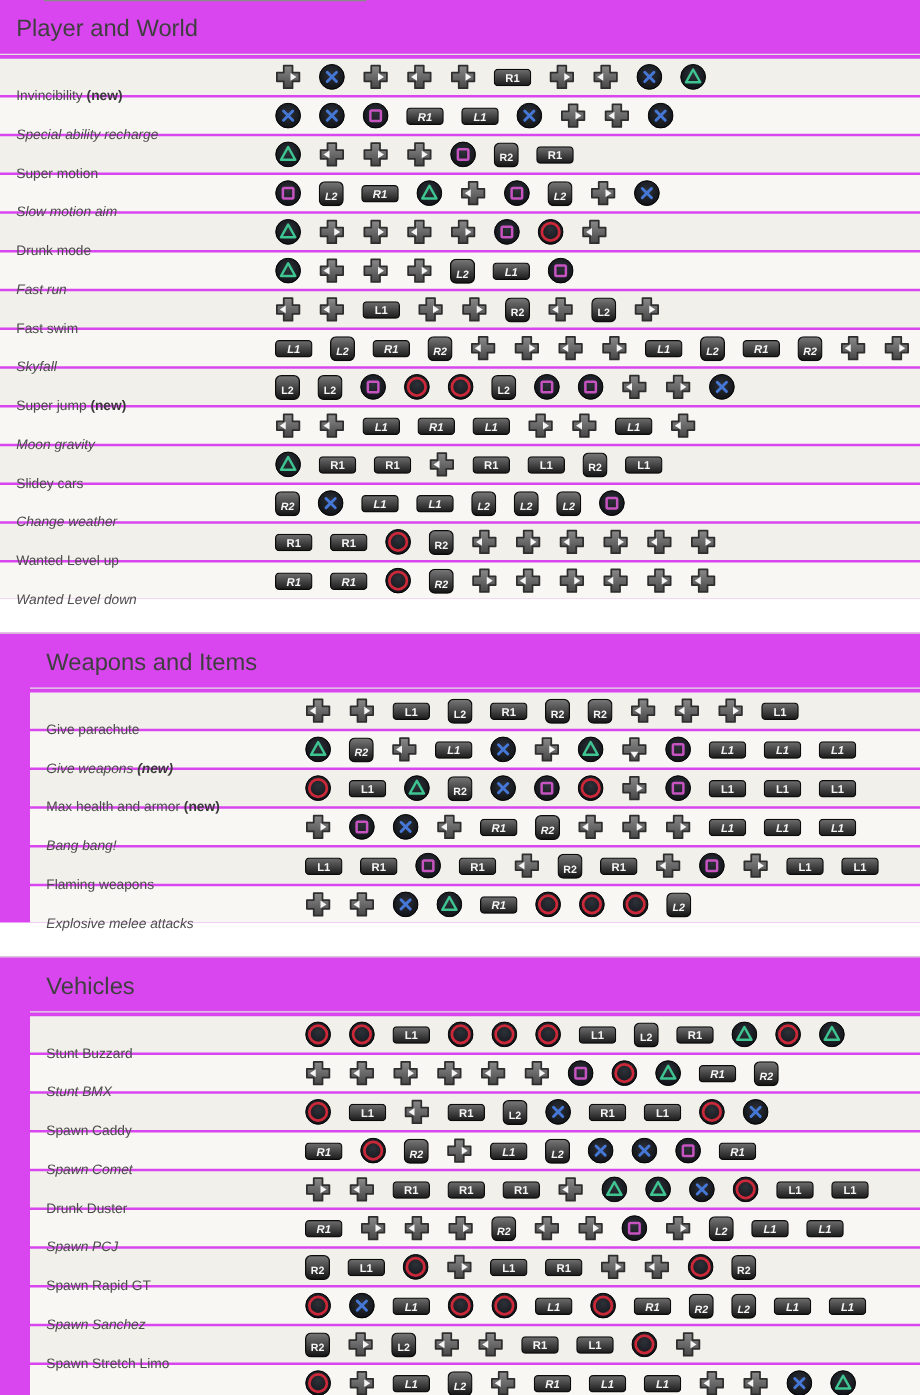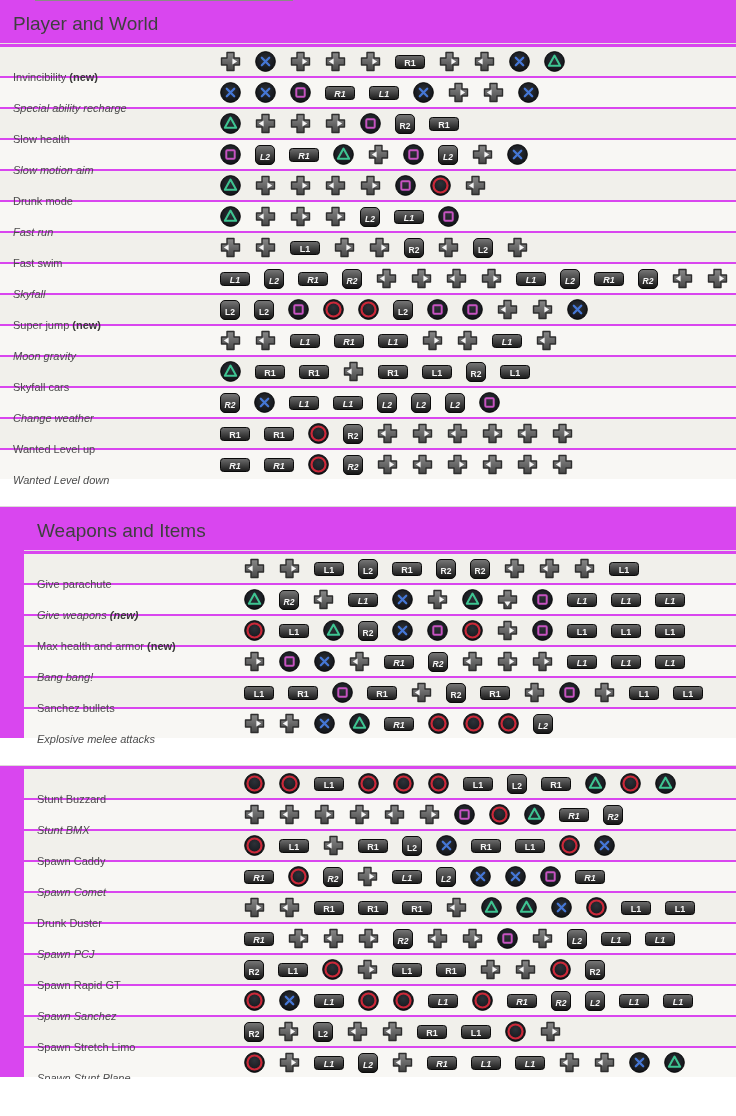--- a/index.html
+++ b/index.html
@@ -201,21 +201,21 @@
           </span>
           <span>
             <svg width="21" height="21" viewBox="0 0 21 21">
               <circle cx="10.5" cy="10.5" r="9.9" fill="url(#faceGrad)" stroke="#000" stroke-width="0.8"></circle>
               <path d="M6.8 6.8 L14.2 14.2 M14.2 6.8 L6.8 14.2" stroke="#4577d6" stroke-width="2.3" stroke-linecap="round" fill="none"></path>
             </svg>
           </span>
         </div>
       </div>
       <div class="row odd">
-        <div class="row-label">Slow health</div>
+        <div class="row-label">Super motion</div>
         <div class="keys">
           <span>
             <svg width="21" height="21" viewBox="0 0 21 21">
               <circle cx="10.5" cy="10.5" r="9.9" fill="url(#faceGrad)" stroke="#000" stroke-width="0.8"></circle>
               <path d="M10.5 4.6 L16.2 14.8 H4.8 Z" fill="none" stroke="#3ec592" stroke-width="2" stroke-linejoin="round"></path>
             </svg>
           </span>
           <span>
             <svg width="21" height="21" viewBox="0 0 21 21">
               <path d="M7 1.5 H14 V7 H19.5 V14 H14 V19.5 H7 V14 H1.5 V7 H7 Z" fill="url(#dpadGrad)" stroke="#2e2e2e" stroke-width="1.4" stroke-linejoin="round"></path>
@@ -697,21 +697,21 @@
           </span>
           <span>
             <svg width="21" height="21" viewBox="0 0 21 21">
               <path d="M7 1.5 H14 V7 H19.5 V14 H14 V19.5 H7 V14 H1.5 V7 H7 Z" fill="url(#dpadGrad)" stroke="#2e2e2e" stroke-width="1.4" stroke-linejoin="round"></path>
               <polygon points="8.6,7.4 3.8,10.5 8.6,13.6" fill="#f4f4f4"></polygon>
             </svg>
           </span>
         </div>
       </div>
       <div class="row odd">
-        <div class="row-label">Skyfall cars</div>
+        <div class="row-label">Slidey cars</div>
         <div class="keys">
           <span>
             <svg width="21" height="21" viewBox="0 0 21 21">
               <circle cx="10.5" cy="10.5" r="9.9" fill="url(#faceGrad)" stroke="#000" stroke-width="0.8"></circle>
               <path d="M10.5 4.6 L16.2 14.8 H4.8 Z" fill="none" stroke="#3ec592" stroke-width="2" stroke-linejoin="round"></path>
             </svg>
           </span>
           <span>
             <svg width="30" height="14" viewBox="0 0 30 14">
               <rect x="0.5" y="0.5" width="29" height="13" rx="3" fill="url(#shGrad)" stroke="#0a0a0a"></rect>
@@ -1243,21 +1243,21 @@
           </span>
           <span>
             <svg width="30" height="14" viewBox="0 0 30 14">
               <rect x="0.5" y="0.5" width="29" height="13" rx="3" fill="url(#shGrad)" stroke="#0a0a0a"></rect>
               <text x="15" y="10.5" font-size="9" font-weight="bold" fill="#f5f5f5" text-anchor="middle" font-family="Liberation Sans, sans-serif">L1</text>
             </svg>
           </span>
         </div>
       </div>
       <div class="row odd">
-        <div class="row-label">Sanchez bullets</div>
+        <div class="row-label">Flaming weapons</div>
         <div class="keys">
           <span>
             <svg width="30" height="14" viewBox="0 0 30 14">
               <rect x="0.5" y="0.5" width="29" height="13" rx="3" fill="url(#shGrad)" stroke="#0a0a0a"></rect>
               <text x="15" y="10.5" font-size="9" font-weight="bold" fill="#f5f5f5" text-anchor="middle" font-family="Liberation Sans, sans-serif">L1</text>
             </svg>
           </span>
           <span>
             <svg width="30" height="14" viewBox="0 0 30 14">
               <rect x="0.5" y="0.5" width="29" height="13" rx="3" fill="url(#shGrad)" stroke="#0a0a0a"></rect>
@@ -1382,20 +1382,23 @@
               <path d="M5 0.5 h10 a4.5 4.5 0 0 1 4.5 4.5 v10 a4.5 4.5 0 0 1 -4.5 4.5 h-10 a4.5 4.5 0 0 1 -4.5 -4.5 v-10 a4.5 4.5 0 0 1 4.5 -4.5 Z" fill="url(#trGrad)" stroke="#0a0a0a"></path>
               <text x="10" y="15" font-size="8.5" font-weight="bold" fill="#f5f5f5" text-anchor="middle" font-family="Liberation Sans, sans-serif">L2</text>
             </svg>
           </span>
         </div>
       </div>
     </div>
 </div>
 
 <div class="section bordered">
+  <div class="section-header">
+    <h2 class="section-title">Vehicles</h2>
+  </div>
   <div class="rows">
       <div class="row odd">
         <div class="row-label">Stunt Buzzard</div>
         <div class="keys">
           <span>
             <svg width="21" height="21" viewBox="0 0 21 21">
               <circle cx="10.5" cy="10.5" r="9.9" fill="url(#faceGrad)" stroke="#000" stroke-width="0.8"></circle>
               <circle cx="10.5" cy="10.5" r="7" fill="none" stroke="#cb2939" stroke-width="2.2"></circle>
             </svg>
           </span>

